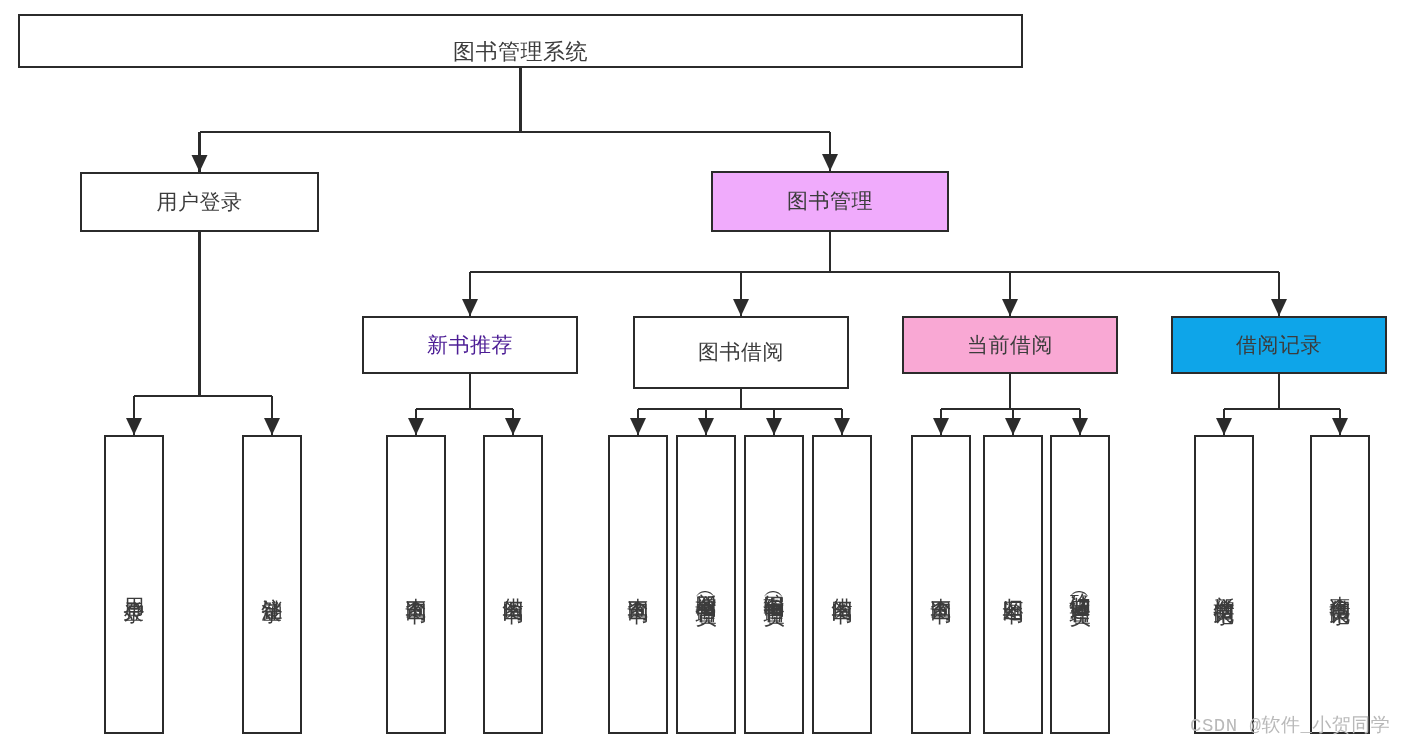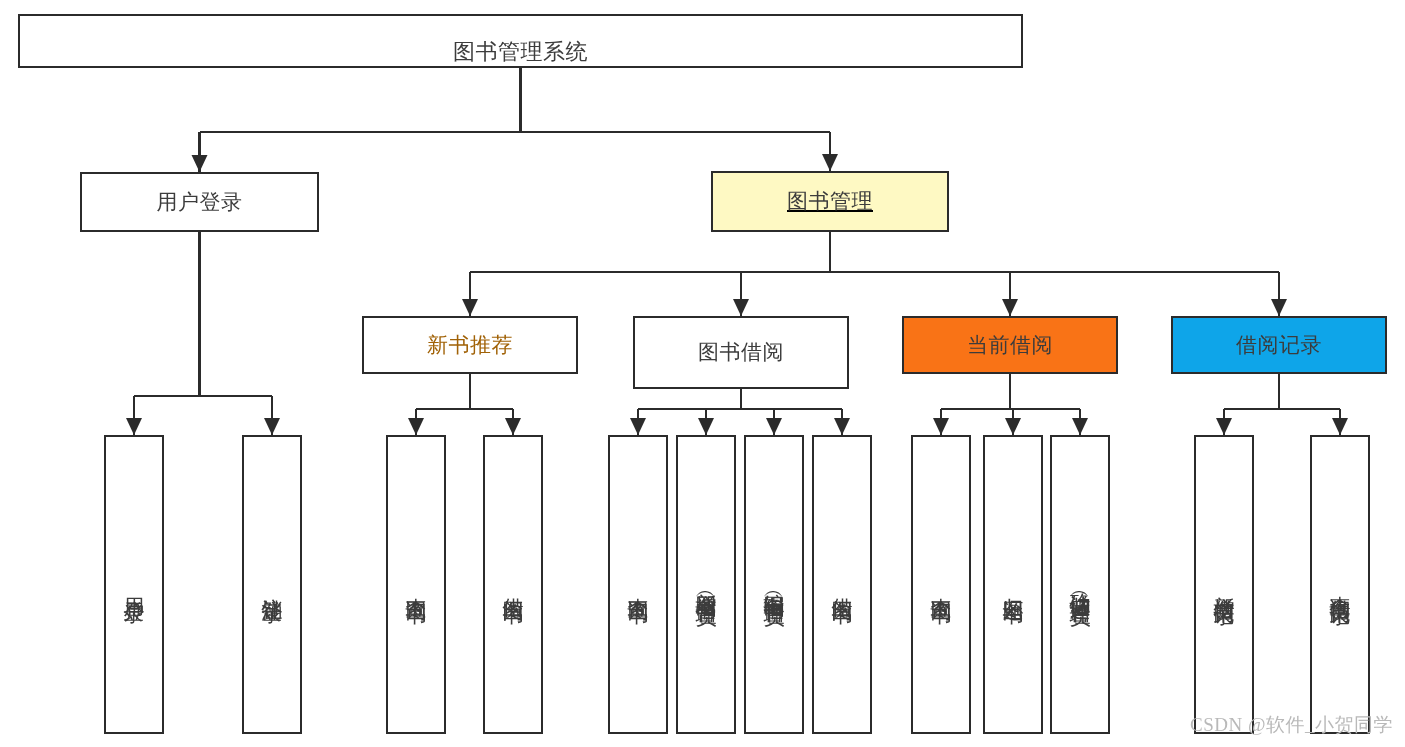--- a/index.html
+++ b/index.html
@@ -52,21 +52,21 @@
   }
   .node-box.root .node-label { font-size: 22px; }
   .node-box.level2 .node-label { font-size: 21px; }
   .node-box.level3 .node-label { font-size: 21px; }
   .watermark {
     position: absolute;
     color: #b9b9b9;
     font-size: 19px;
     letter-spacing: 0.5px;
     white-space: nowrap;
-    font-family: Liberation Serif, serif;
+    font-family: Liberation Mono, monospace;
     pointer-events: none;
   }
 </style>
 </head>
 <body>
 
 <div id="diagram-root">
   <svg class="layer" id="connector-layer" viewBox="0 0 1405 747" preserveAspectRatio="none" aria-hidden="true">
       <line x1="520.5" y1="68" x2="520.5" y2="132" stroke="#2b2b2b" stroke-width="2.2" shape-rendering="crispEdges"></line>
       <line x1="199.5" y1="132" x2="830" y2="132" stroke="#2b2b2b" stroke-width="2.2" shape-rendering="crispEdges"></line>
@@ -121,30 +121,30 @@
       <line x1="1340" y1="409" x2="1340" y2="435" stroke="#2b2b2b" stroke-width="2.2" shape-rendering="crispEdges"></line>
       <polygon points="1332,418 1348,418 1340,435" fill="#2b2b2b"></polygon>
     </svg>
   <div id="node-layer">
       <div class="node-box root" style="left: 18px; top: 14px; width: 1005px; height: 54px; background: rgb(255, 255, 255); border-color: rgb(43, 43, 43);">
         <span class="node-label" style="color: rgb(60, 60, 60); margin-top: 22px;">图书管理系统</span>
       </div>
       <div class="node-box level2" style="left: 80px; top: 172px; width: 239px; height: 60px; background: rgb(255, 255, 255); border-color: rgb(43, 43, 43);">
         <span class="node-label" style="color: rgb(60, 60, 60);">用户登录</span>
       </div>
-      <div class="node-box level2" style="left: 711px; top: 171px; width: 238px; height: 61px; background: #fef9c3; border-color: rgb(43, 43, 43); text-decoration: underline;">
+      <div class="node-box level2" style="left: 711px; top: 171px; width: 238px; height: 61px; background: #f0abfc; border-color: rgb(43, 43, 43);">
         <span class="node-label" style="color: rgb(60, 60, 60);">图书管理</span>
       </div>
       <div class="node-box level3" style="left: 362px; top: 316px; width: 216px; height: 58px; background: rgb(255, 255, 255); border-color: rgb(43, 43, 43);">
-        <span class="node-label" style="color: #a16207; text-align: center;">新书推荐</span>
+        <span class="node-label" style="color: #4c1d95; text-align: center;">新书推荐</span>
       </div>
       <div class="node-box level3" style="left: 633px; top: 316px; width: 216px; height: 73px; background: rgb(255, 255, 255); border-color: rgb(43, 43, 43);">
         <span class="node-label" style="color: rgb(60, 60, 60);">图书借阅</span>
       </div>
-      <div class="node-box level3" style="left: 902px; top: 316px; width: 216px; height: 58px; background: #f97316; border-color: rgb(43, 43, 43);">
+      <div class="node-box level3" style="left: 902px; top: 316px; width: 216px; height: 58px; background: #f9a8d4; border-color: rgb(43, 43, 43);">
         <span class="node-label" style="color: rgb(60, 60, 60);">当前借阅</span>
       </div>
       <div class="node-box level3" style="left: 1171px; top: 316px; width: 216px; height: 58px; background: #0ea5e9; border-color: rgb(43, 43, 43);">
         <span class="node-label" style="color: rgb(60, 60, 60);">借阅记录</span>
       </div>
       <div class="node-box vertical level4" style="left: 104px; top: 435px; width: 60px; height: 299px; background: rgb(255, 255, 255); border-color: rgb(43, 43, 43);">
         <span class="node-label" style="color: rgb(60, 60, 60);">用户登录</span>
       </div>
       <div class="node-box vertical level4" style="left: 242px; top: 435px; width: 60px; height: 299px; background: rgb(255, 255, 255); border-color: rgb(43, 43, 43);">
         <span class="node-label" style="color: rgb(60, 60, 60);">注销登录</span>

